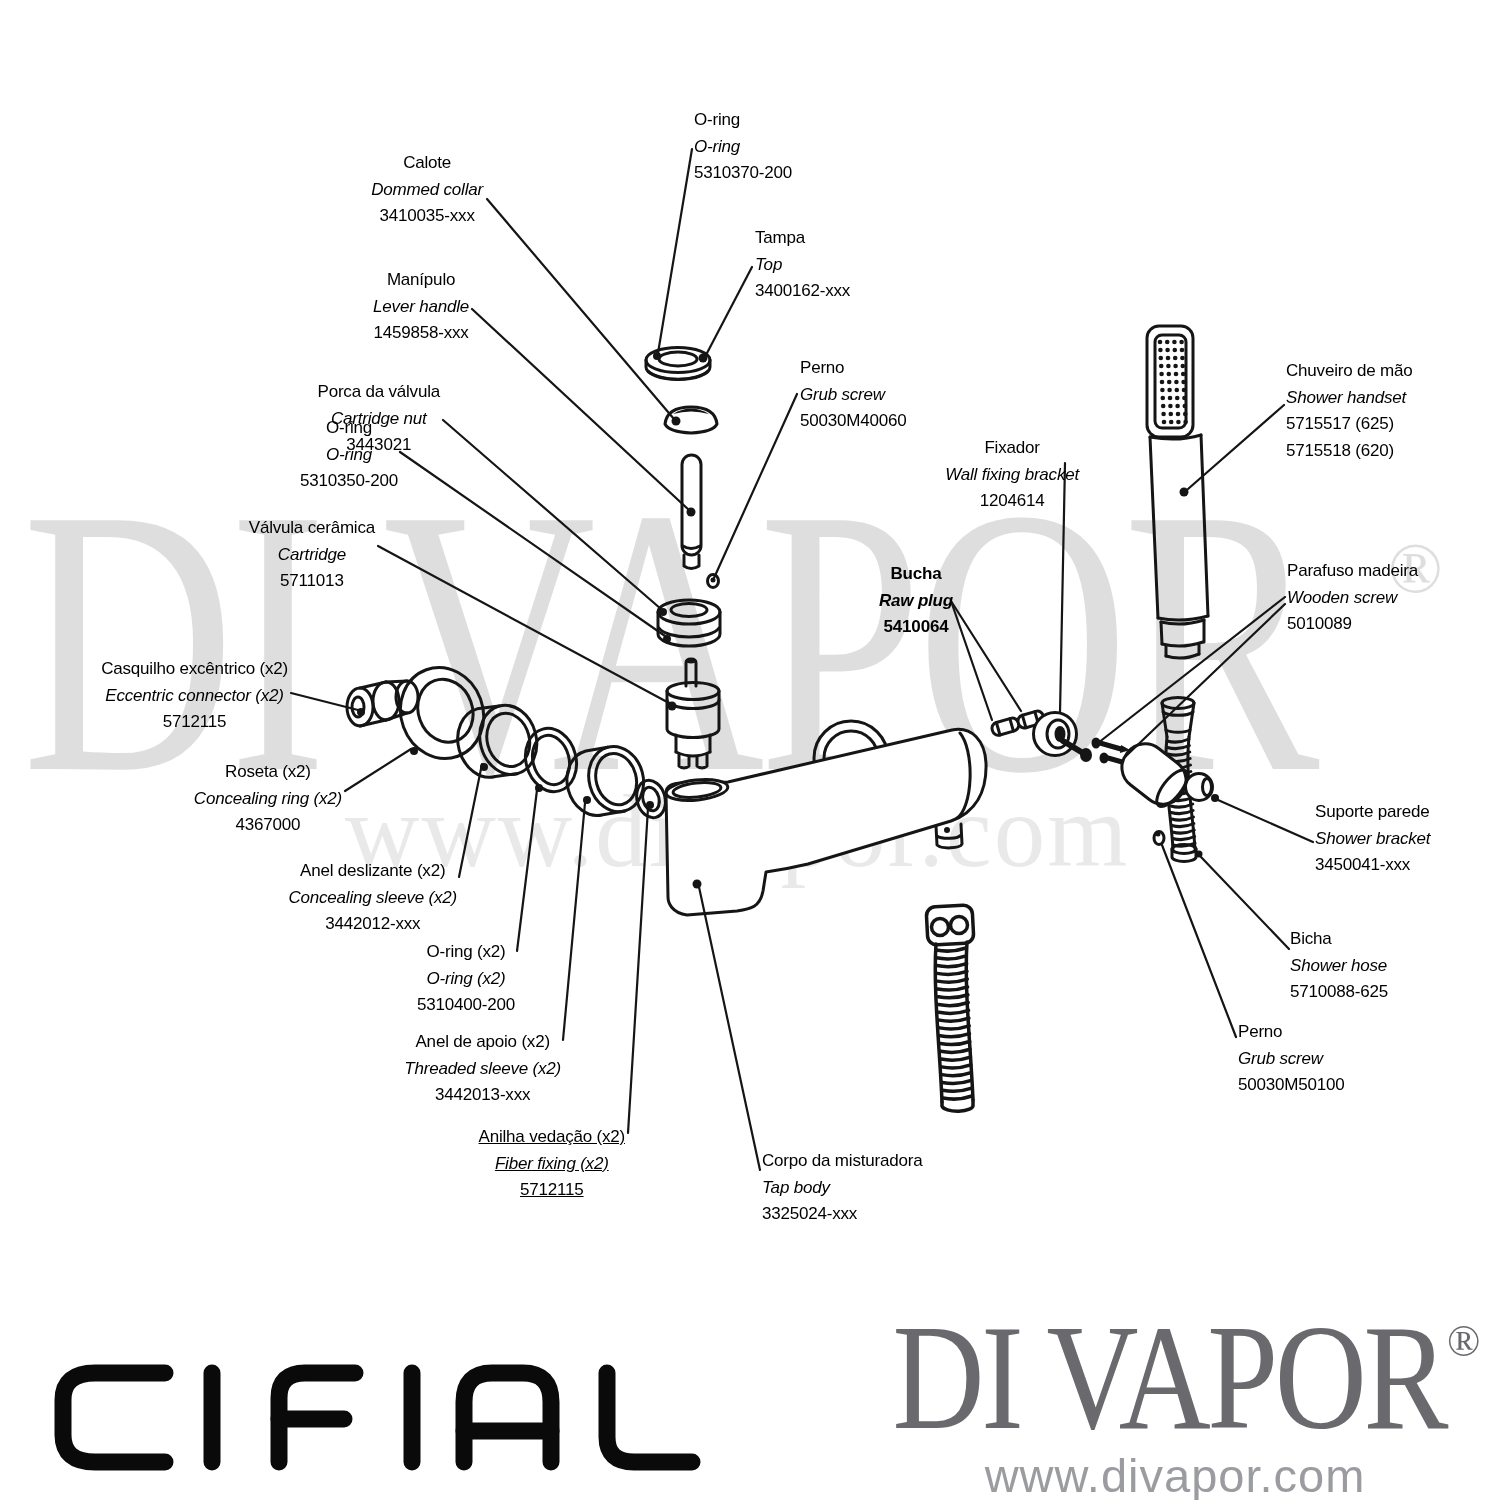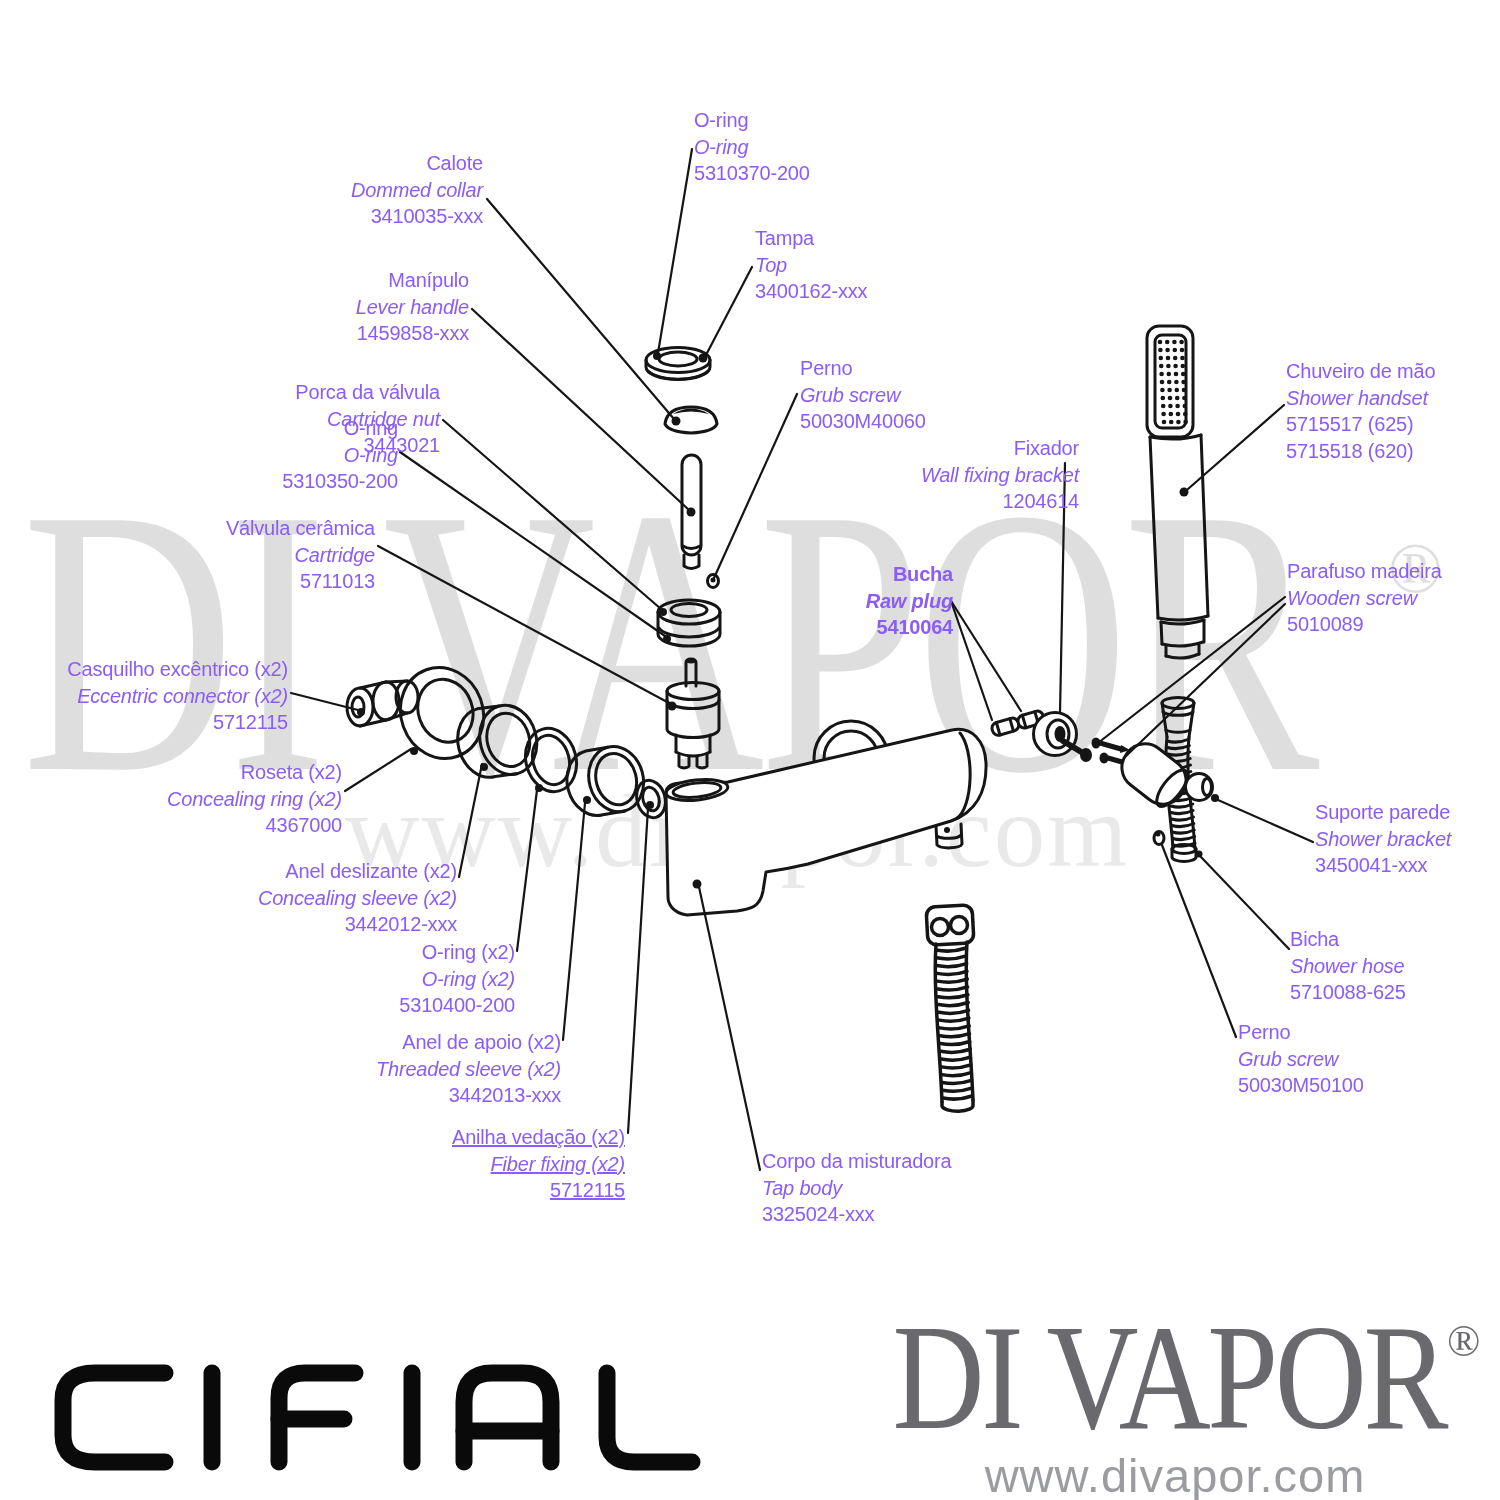--- a/index.html
+++ b/index.html
@@ -13,23 +13,23 @@
               transform-origin:0 0; }
   .wm-reg   { left:1388px; top:532px; font-family:"Liberation Serif", serif; font-size:72px;
               color:rgba(35,35,42,0.15); }
   .wm-url   { left:345px; top:780px; font-family:"Liberation Serif", serif; font-size:103px;
               letter-spacing:2px; color:rgba(35,35,42,0.10); }
 
   
   svg.drawing { position:absolute; left:0; top:0; }
 
   
-  #labels .label { position:absolute; font-size:20px; line-height:26.5px; color:#8b5cf6;
+  #labels .label { position:absolute; font-size:17px; line-height:26.5px; color:#000000;
                    white-space:nowrap; letter-spacing:-0.2px; }
-  #labels .label.right { text-align:right; }
+  #labels .label.right { text-align:center; }
   #labels .label.left  { text-align:left; }
   #labels .label .en { font-style:italic; }
 
   
   .dv-logo { position:absolute; top:1302px; right:55px; font-family:"Liberation Serif", serif;
              font-size:150px; line-height:150px; color:#6a6a6e; letter-spacing:-4px;
              transform:scaleX(0.85); transform-origin:100% 50%; white-space:nowrap; }
   .dv-reg  { position:absolute; left:1447px; top:1316px; font-family:"Liberation Serif", serif;
              font-size:44px; color:#6a6a6e; }
   .dv-url  { position:absolute; left:975px; top:1448px; width:400px; text-align:center;

